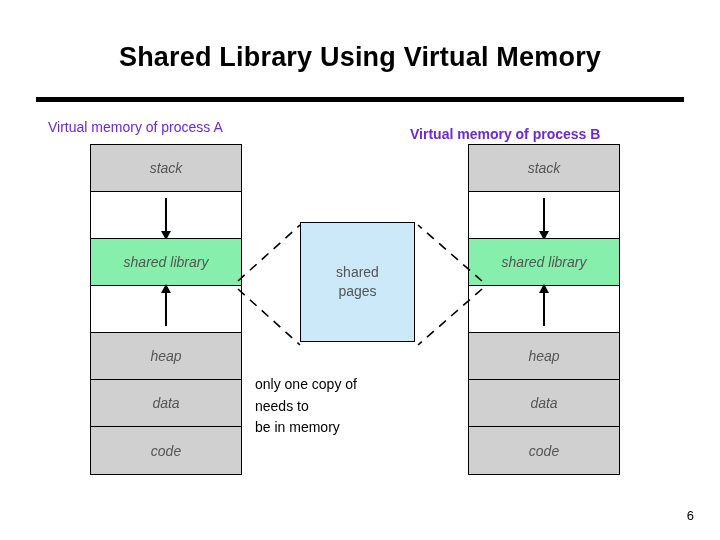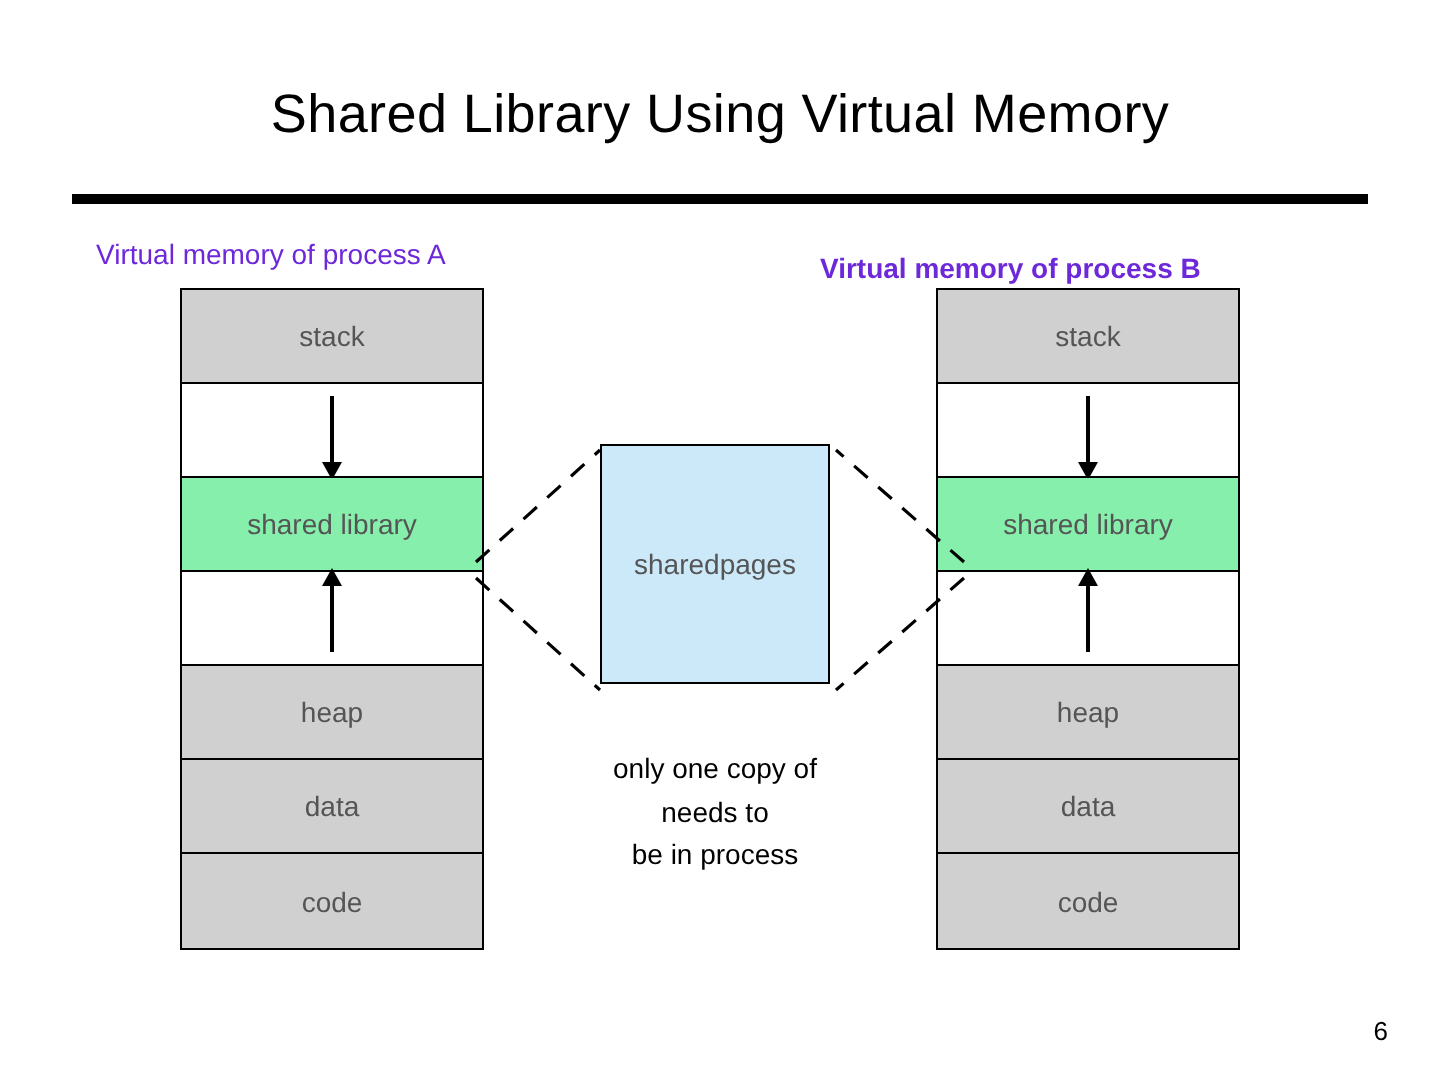--- a/index.html
+++ b/index.html
@@ -20,21 +20,21 @@
     width: 720px;
     height: 540px;
   }
   #title {
     position: absolute;
     left: 0;
     top: 42px;
     width: 720px;
     text-align: center;
     font-size: 27px;
-    font-weight: normal;
+    font-weight: bold;
     color: #000000;
     letter-spacing: 0.2px;
   }
   #title-rule {
     position: absolute;
     left: 36px;
     top: 97px;
     width: 648px;
     height: 5px;
     background: #000000;
@@ -62,20 +62,21 @@
   .cell {
     position: relative;
     height: 47px;
     box-sizing: border-box;
     border-bottom: 1px solid #000000;
     display: flex;
     align-items: center;
     justify-content: center;
     font-size: 14px;
     color: #555555;
+    font-style: italic;
   }
   .cell:last-child { border-bottom: none; }
   .cell.gray  { background: #d0d0d0; }
   .cell.blue  { background: #86efac; }
   .cell.white { background: #ffffff; }
 
   
   .arrow-down, .arrow-up {
     position: absolute;
     left: 50%;
@@ -109,21 +110,21 @@
   #shared-box {
     position: absolute;
     left: 300px;
     top: 222px;
     width: 115px;
     height: 120px;
     border: 1px solid #000000;
     background: #cbe9f8;
     box-sizing: border-box;
     display: flex;
-    flex-direction: row;
+    flex-direction: column;
     align-items: center;
     justify-content: center;
     font-size: 14px;
     color: #555555;
     line-height: 1.35;
     text-align: center;
   }
 
   #dashed-svg {
     position: absolute;
@@ -131,21 +132,21 @@
     top: 215px;
     width: 260px;
     height: 140px;
   }
 
   #note {
     position: absolute;
     left: 255px;
     top: 374px;
     width: 205px;
-    text-align: center;
+    text-align: left;
     font-size: 14px;
     color: #000000;
     line-height: 1.55;
   }
 
   #page-number {
     position: absolute;
     right: 26px;
     top: 508px;
     font-size: 13px;
@@ -221,18 +222,18 @@
   </svg>
 
   <div id="shared-box">
     <span>shared</span>
     <span>pages</span>
   </div>
 
   <div id="note">
     <div>only one copy of</div>
     <div>needs to</div>
-    <div>be in process</div>
+    <div>be in memory</div>
   </div>
 
   <div id="page-number">6</div>
 
 </div>
 
 </body></html>

